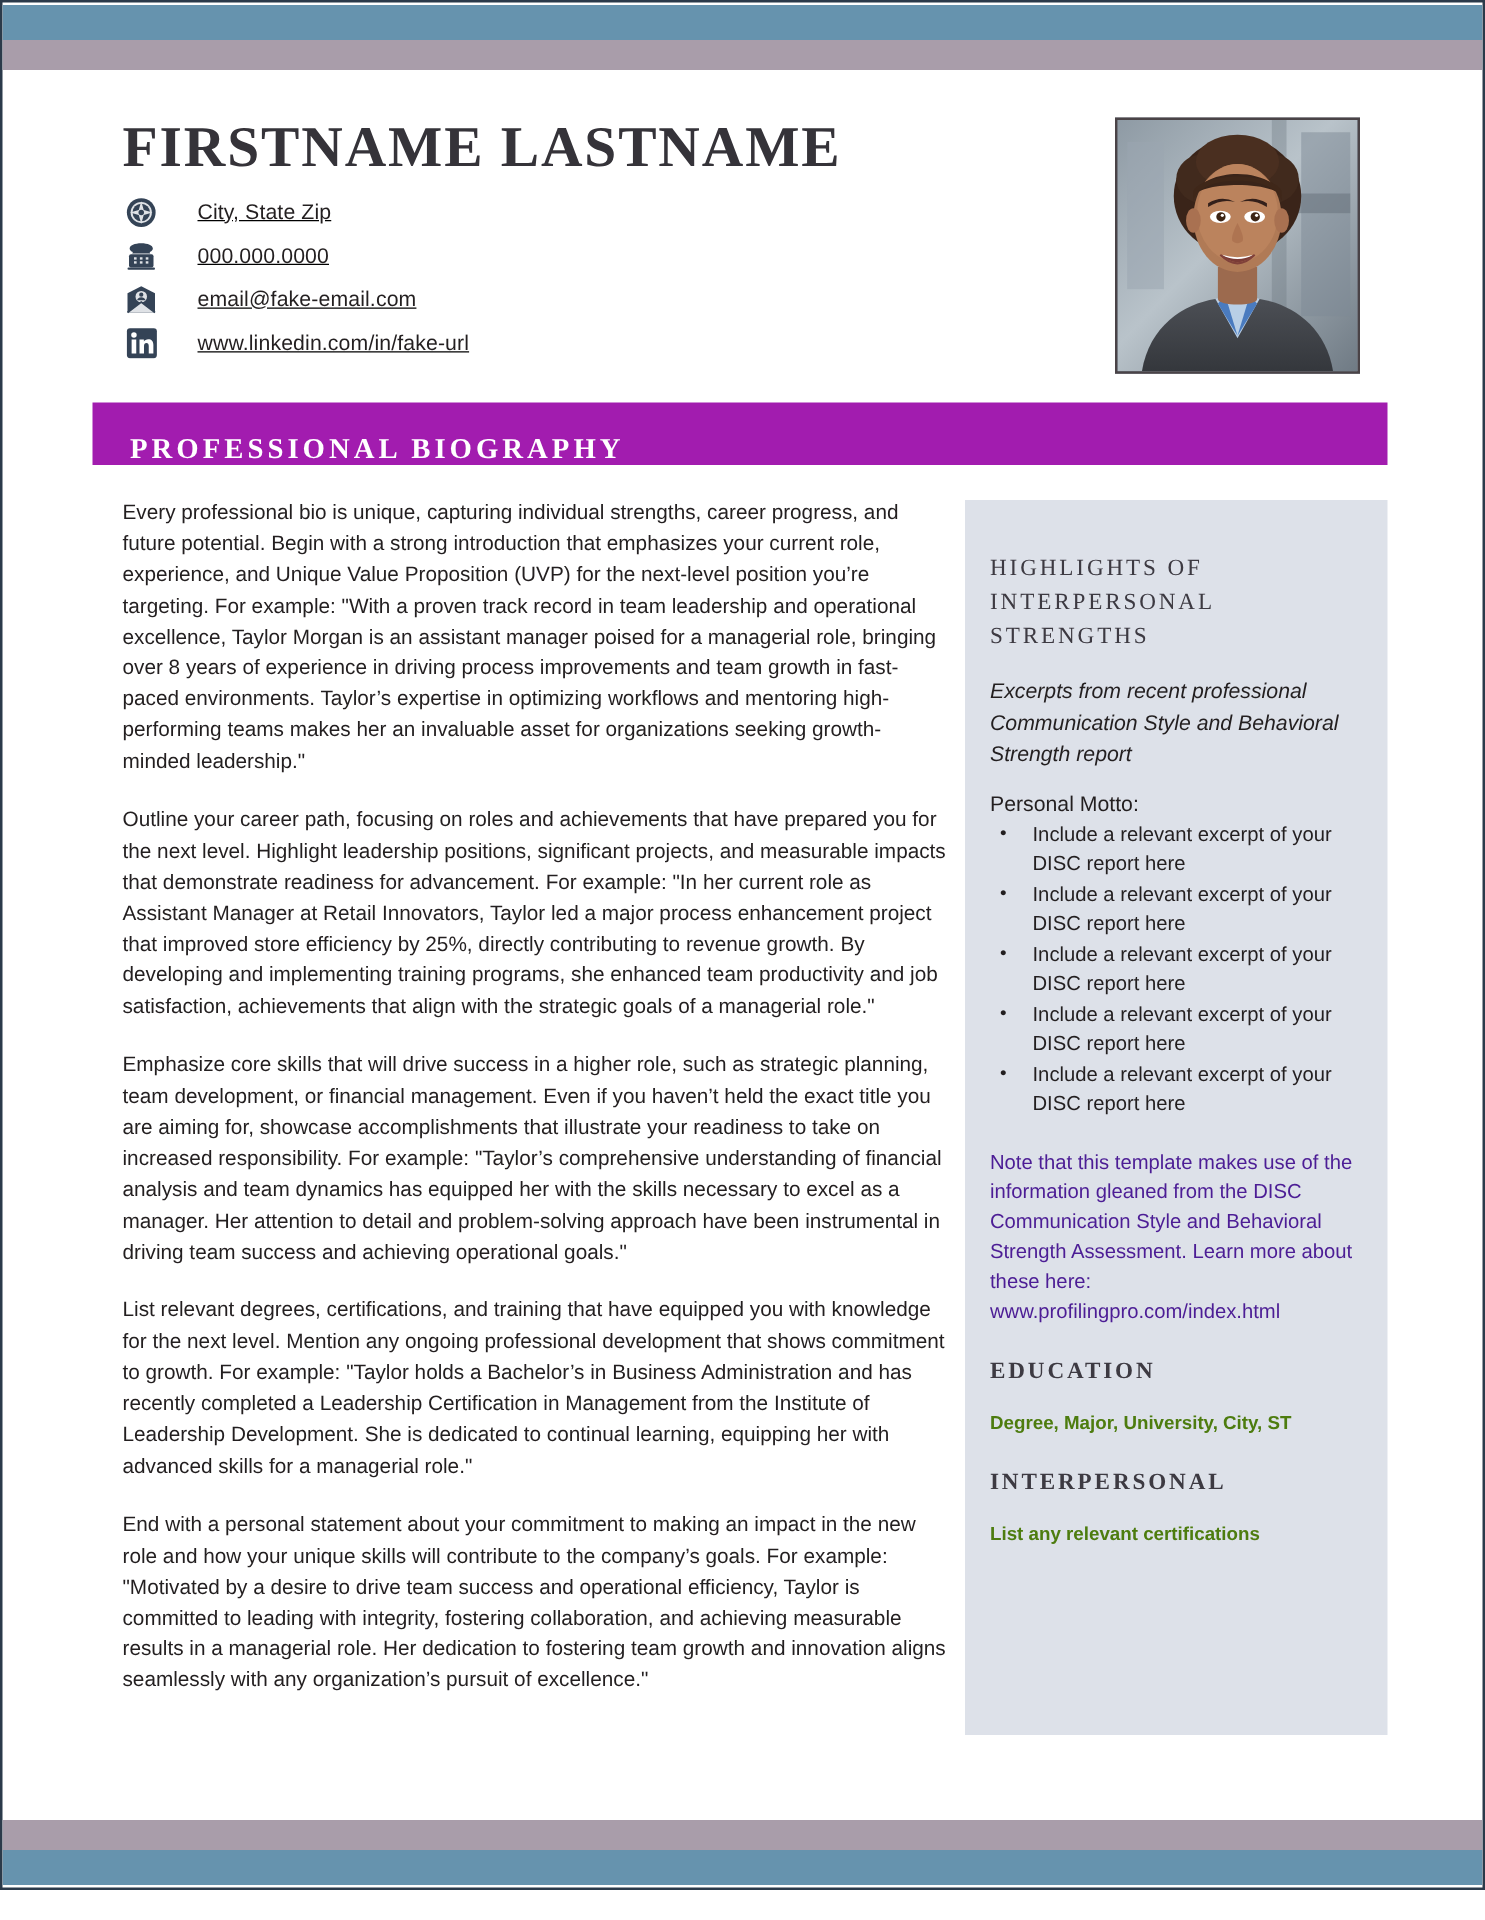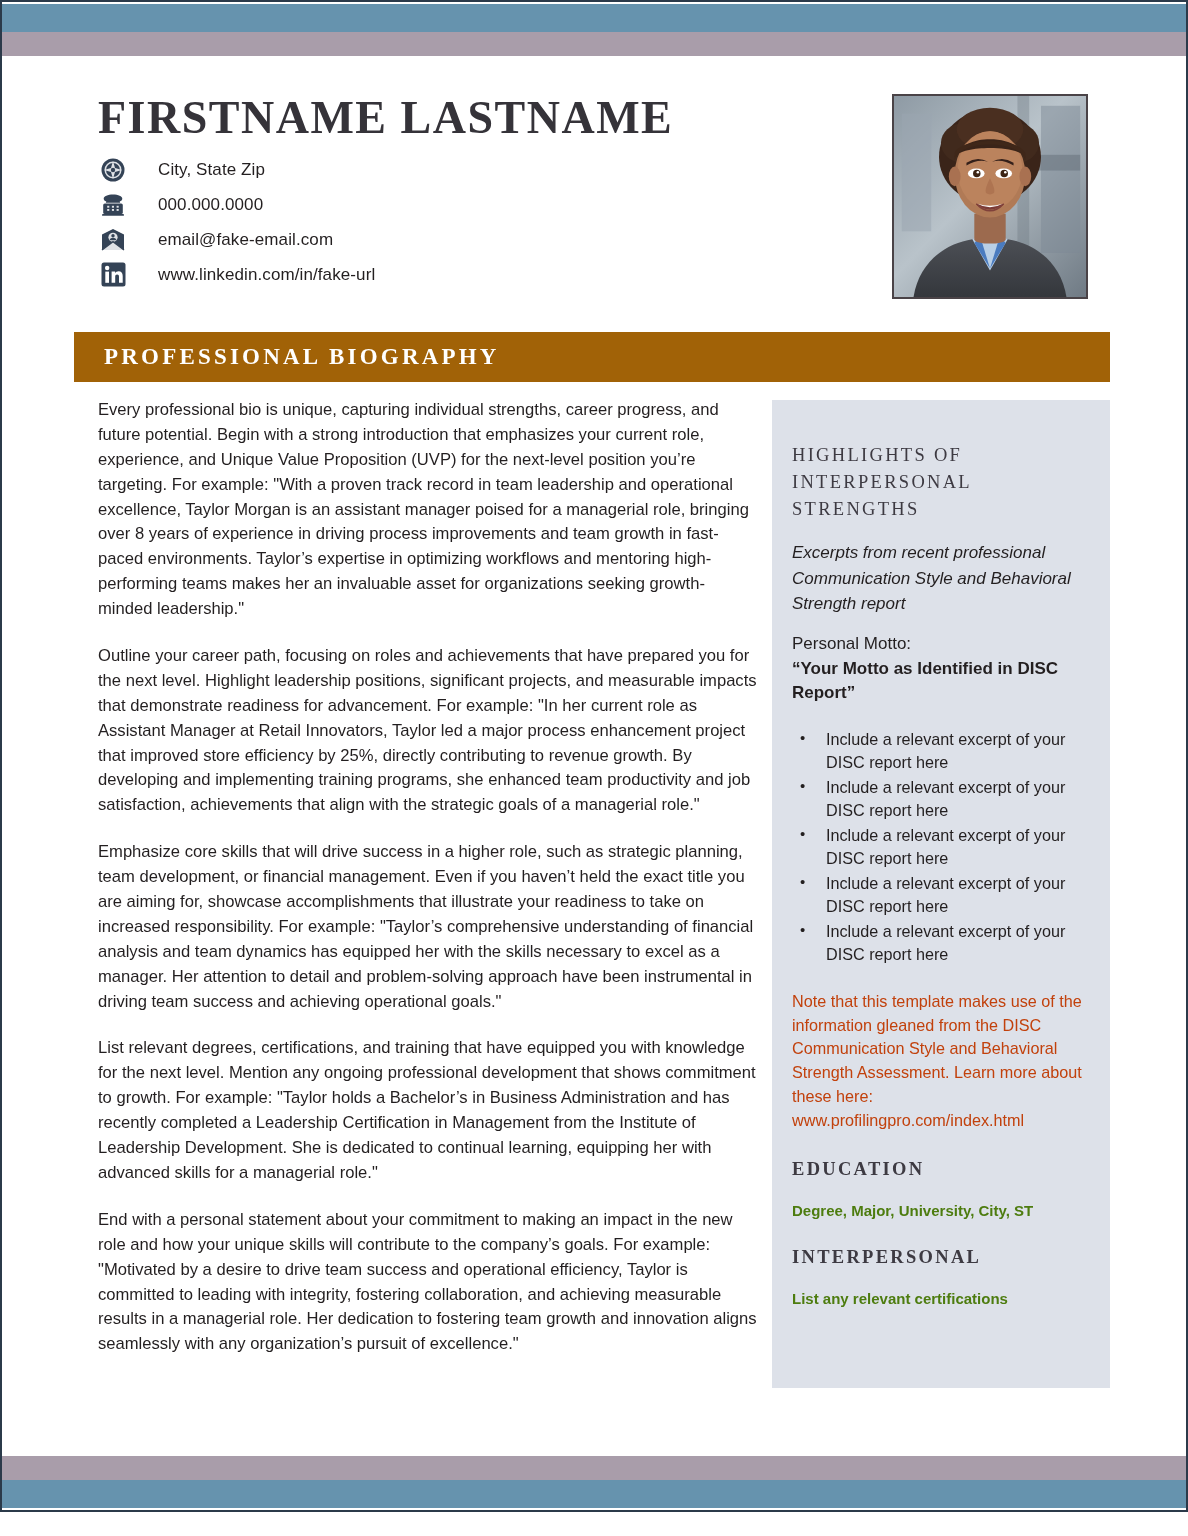--- a/index.html
+++ b/index.html
@@ -48,20 +48,21 @@
   }
   .contact-list {
     margin: 0;
     padding: 0;
     list-style: none;
   }
   .contact-row {
     display: flex;
     align-items: center;
     height: 35px;
+    text-decoration: underline;
   }
   .contact-icon {
     width: 30px;
     height: 30px;
     flex: 0 0 30px;
     display: flex;
     align-items: center;
     justify-content: center;
     color: #344356;
     margin-right: 30px;
@@ -84,26 +85,26 @@
     box-sizing: border-box;
     overflow: hidden;
     background: #8d9aa6;
   }
   .photo-frame svg { display: block; width: 100%; height: 100%; }
 
   
   .section-bar {
     position: absolute;
     left: 72px;
-    top: 330px;
+    top: 320px;
     width: 1036px;
     height: 50px;
-    background: #a16207;
+    background: #a21caf;
     display: flex;
-    align-items: center;
+    align-items: flex-end;
   }
   .section-bar-title {
     font-family: "Liberation Serif", serif;
     font-size: 23px;
     font-weight: bold;
     letter-spacing: 3.2px;
     color: #ffffff;
     padding-left: 30px;
   }
 
@@ -179,21 +180,21 @@
     content: "\2022";
     position: absolute;
     left: -26px;
     top: -1px;
     font-size: 15px;
     color: #231f20;
   }
   .side-note {
     font-size: 16.2px;
     line-height: 1.47;
-    color: #c2410c;
+    color: #4c1d95;
     margin: 0 0 26px 0;
   }
   .side-section-title {
     font-family: "Liberation Serif", serif;
     font-size: 18.5px;
     font-weight: bold;
     letter-spacing: 2.3px;
     color: #3d3a42;
     margin: 0 0 20px 0;
   }
@@ -345,21 +346,20 @@
     <p>Outline your career path, focusing on roles and achievements that have prepared you for the next level. Highlight leadership positions, significant projects, and measurable impacts that demonstrate readiness for advancement. For example: "In her current role as Assistant Manager at Retail Innovators, Taylor led a major process enhancement project that improved store efficiency by 25%, directly contributing to revenue growth. By developing and implementing training programs, she enhanced team productivity and job satisfaction, achievements that align with the strategic goals of a managerial role."</p>
     <p>Emphasize core skills that will drive success in a higher role, such as strategic planning, team development, or financial management. Even if you haven’t held the exact title you are aiming for, showcase accomplishments that illustrate your readiness to take on increased responsibility. For example: "Taylor’s comprehensive understanding of financial analysis and team dynamics has equipped her with the skills necessary to excel as a manager. Her attention to detail and problem-solving approach have been instrumental in driving team success and achieving operational goals."</p>
     <p>List relevant degrees, certifications, and training that have equipped you with knowledge for the next level. Mention any ongoing professional development that shows commitment to growth. For example: "Taylor holds a Bachelor’s in Business Administration and has recently completed a Leadership Certification in Management from the Institute of Leadership Development. She is dedicated to continual learning, equipping her with advanced skills for a managerial role."</p>
     <p>End with a personal statement about your commitment to making an impact in the new role and how your unique skills will contribute to the company’s goals. For example: "Motivated by a desire to drive team success and operational efficiency, Taylor is committed to leading with integrity, fostering collaboration, and achieving measurable results in a managerial role. Her dedication to fostering team growth and innovation aligns seamlessly with any organization’s pursuit of excellence."</p>
   </div>
 
   <div class="side-panel">
     <div class="side-heading">HIGHLIGHTS OF INTERPERSONAL STRENGTHS</div>
     <div class="side-italic">Excerpts from recent professional Communication Style and Behavioral Strength report</div>
     <div class="side-motto-label">Personal Motto:</div>
-    <div class="side-motto-value">“Your Motto as Identified in DISC Report”</div>
 
     <ul class="side-bullets">
       <li>Include a relevant excerpt of your DISC report here</li>
       <li>Include a relevant excerpt of your DISC report here</li>
       <li>Include a relevant excerpt of your DISC report here</li>
       <li>Include a relevant excerpt of your DISC report here</li>
       <li>Include a relevant excerpt of your DISC report here</li>
     </ul>
 
     <div class="side-note">Note that this template makes use of the information gleaned from the DISC Communication Style and Behavioral Strength Assessment. Learn more about these here: www.profilingpro.com/index.html</div>

